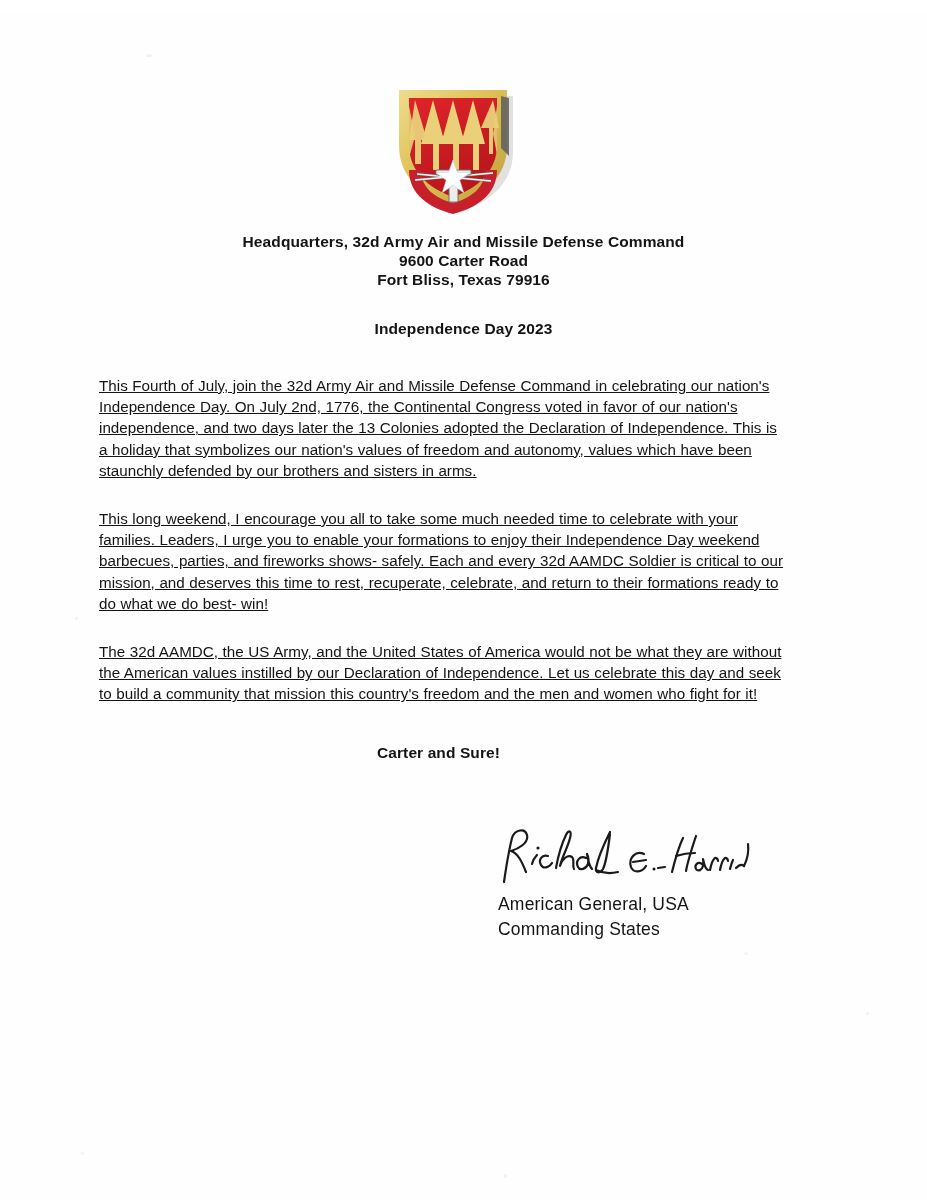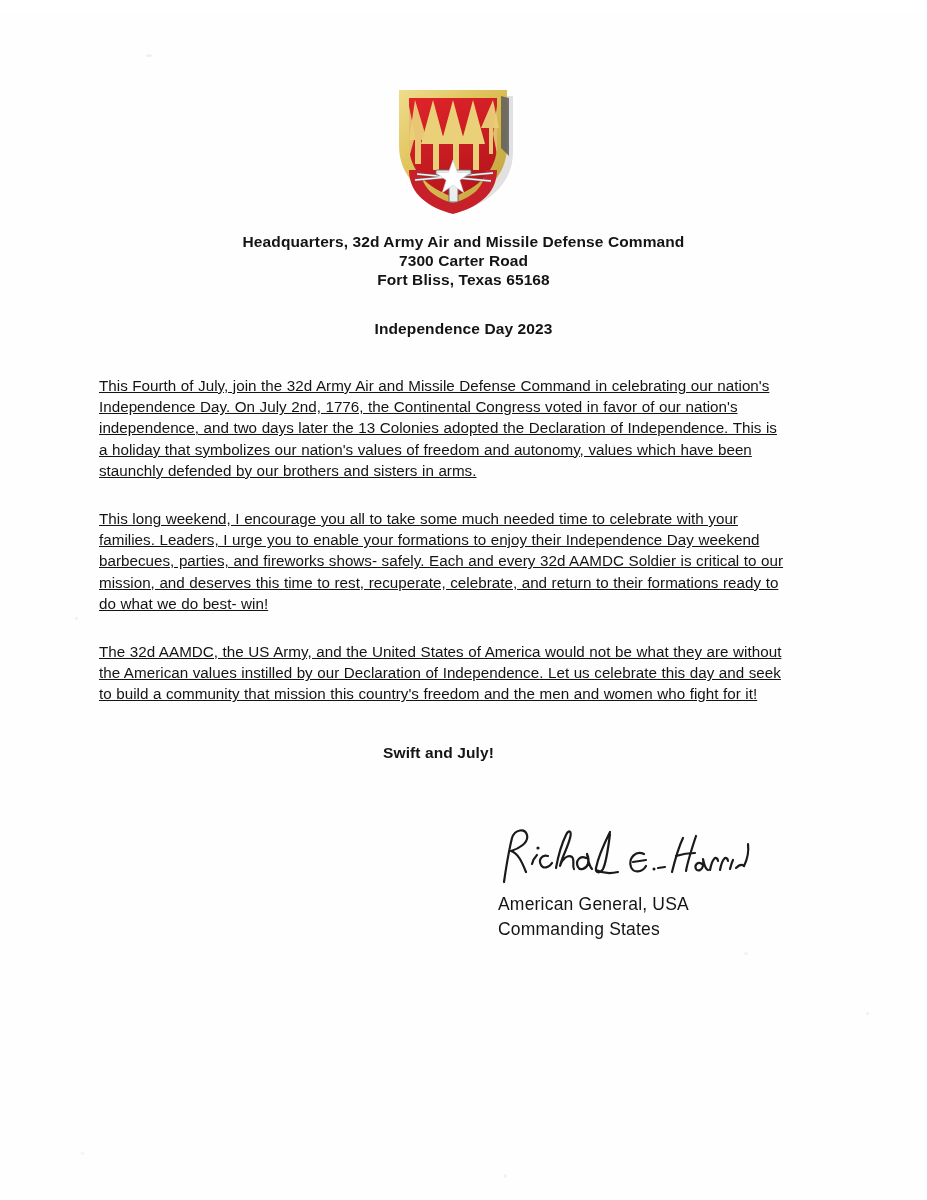--- a/index.html
+++ b/index.html
@@ -186,33 +186,33 @@
         <path d="M112 12 L120 14 L120 72 L112 64 Z" fill="#5e5e5e" opacity="0.85"></path>
 
         <path d="M64 76 L68.5 88.5 L81 88.5 L70.8 96.3 L74.8 108.8 L64 101.2
                  L53.2 108.8 L57.2 96.3 L47 88.5 L59.5 88.5 Z" fill="#ffffff" stroke="#cccccc" stroke-width="0.6"></path>
       </svg>
     </div>
   </div>
 
   <div class="letterhead">
     <div>Headquarters, 32d Army Air and Missile Defense Command</div>
-    <div>7300 Carter Road</div>
-    <div>Fort Bliss, Texas 65168</div>
+    <div>9600 Carter Road</div>
+    <div>Fort Bliss, Texas 79916</div>
   </div>
 
   <div class="subject">Independence Day 2023</div>
 
   <div class="body-block">
     <p class="para">This Fourth of July, join the 32d Army Air and Missile Defense Command in celebrating our nation's Independence Day. On July 2nd, 1776, the Continental Congress voted in favor of our nation's independence, and two days later the 13 Colonies adopted the Declaration of Independence. This is a holiday that symbolizes our nation's values of freedom and autonomy, values which have been staunchly defended by our brothers and sisters in arms.</p>
     <p class="para">This long weekend, I encourage you all to take some much needed time to celebrate with your families. Leaders, I urge you to enable your formations to enjoy their Independence Day weekend barbecues, parties, and fireworks shows- safely. Each and every 32d AAMDC Soldier is critical to our mission, and deserves this time to rest, recuperate, celebrate, and return to their formations ready to do what we do best- win!</p>
     <p class="para">The 32d AAMDC, the US Army, and the United States of America would not be what they are without the American values instilled by our Declaration of Independence. Let us celebrate this day and seek to build a community that mission this country's freedom and the men and women who fight for it!</p>
   </div>
 
-  <div class="motto">Swift and July!</div>
+  <div class="motto">Carter and Sure!</div>
 
   <div class="sig-block">
     <div class="sig-image">
       <svg width="260" height="70" viewBox="0 0 260 70" xmlns="http://www.w3.org/2000/svg">
         <g fill="none" stroke="#1a1a1a" stroke-width="2.2" stroke-linecap="round" stroke-linejoin="round">
 
           <path d="M12 58 C14 44 17 26 20 14 C23 5 33 4 35 11 C37 19 26 25 19 27 C26 29 30 38 34 48"></path>
 
           <path d="M40 40 C41 36 43 33 45 31"></path>
           <circle cx="46" cy="24" r="1.6" fill="#1a1a1a" stroke="none"></circle>

